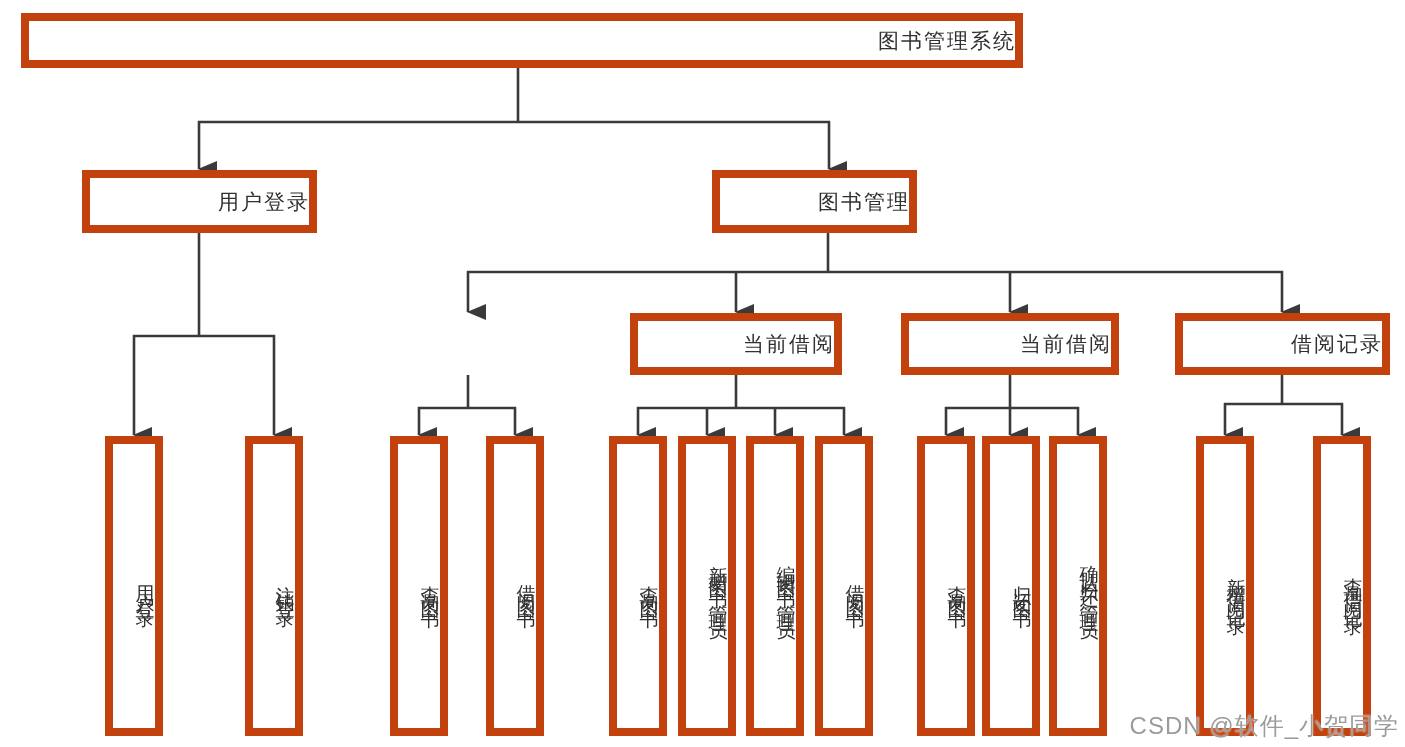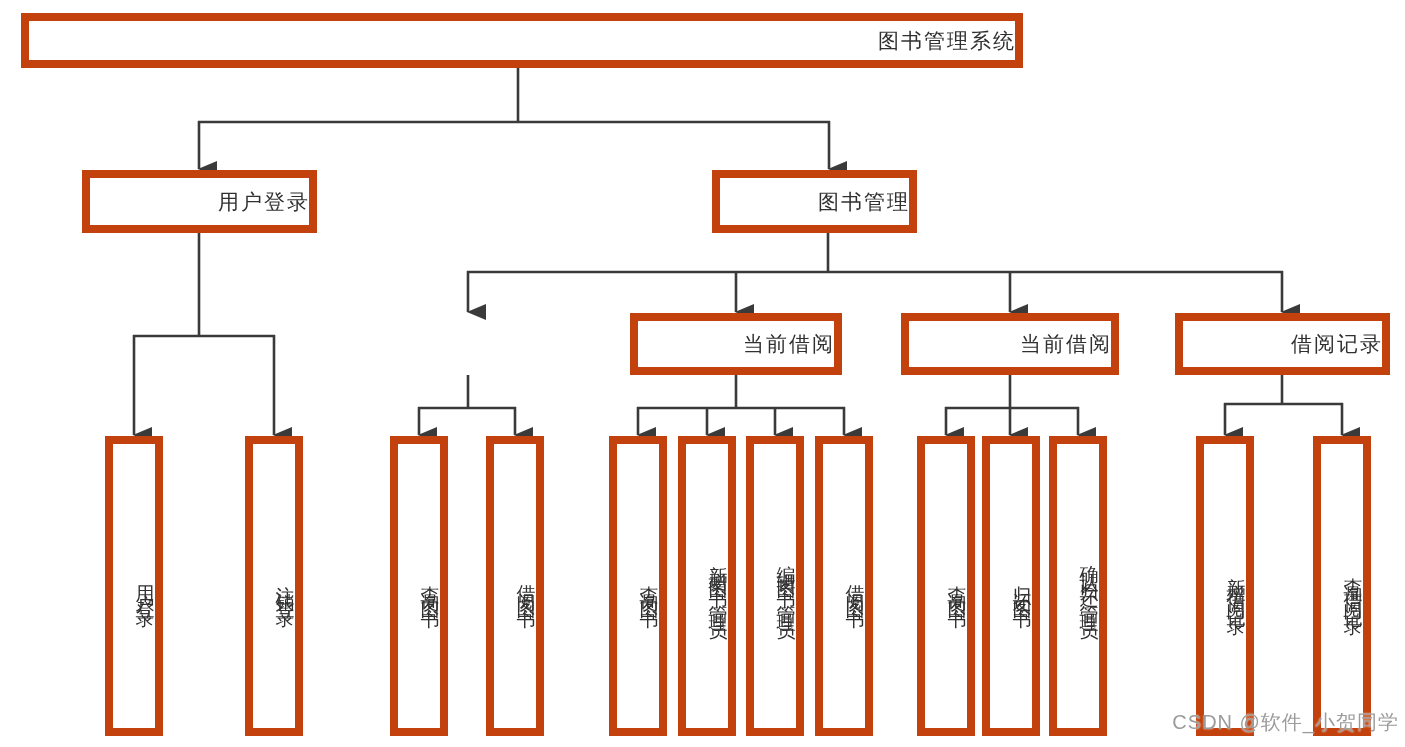--- a/index.html
+++ b/index.html
@@ -63,22 +63,22 @@
   .lf-7  { left: 746px;  }
   .lf-8  { left: 815px;  }
   .lf-9  { left: 917px;  }
   .lf-10 { left: 982px;  }
   .lf-11 { left: 1049px; }
   .lf-12 { left: 1196px; }
   .lf-13 { left: 1313px; }
   .watermark {
     position: absolute;
     right: 6px;
-    bottom: 11px;
-    font-size: 20px;
+    bottom: 5px;
+    font-size: 24px;
     color: #9b9b9b;
     letter-spacing: 1px;
     text-shadow: 0 0 2px #ffffff;
     z-index: 3;
     white-space: nowrap;
   }
 </style>
 </head>
 <body>
 

